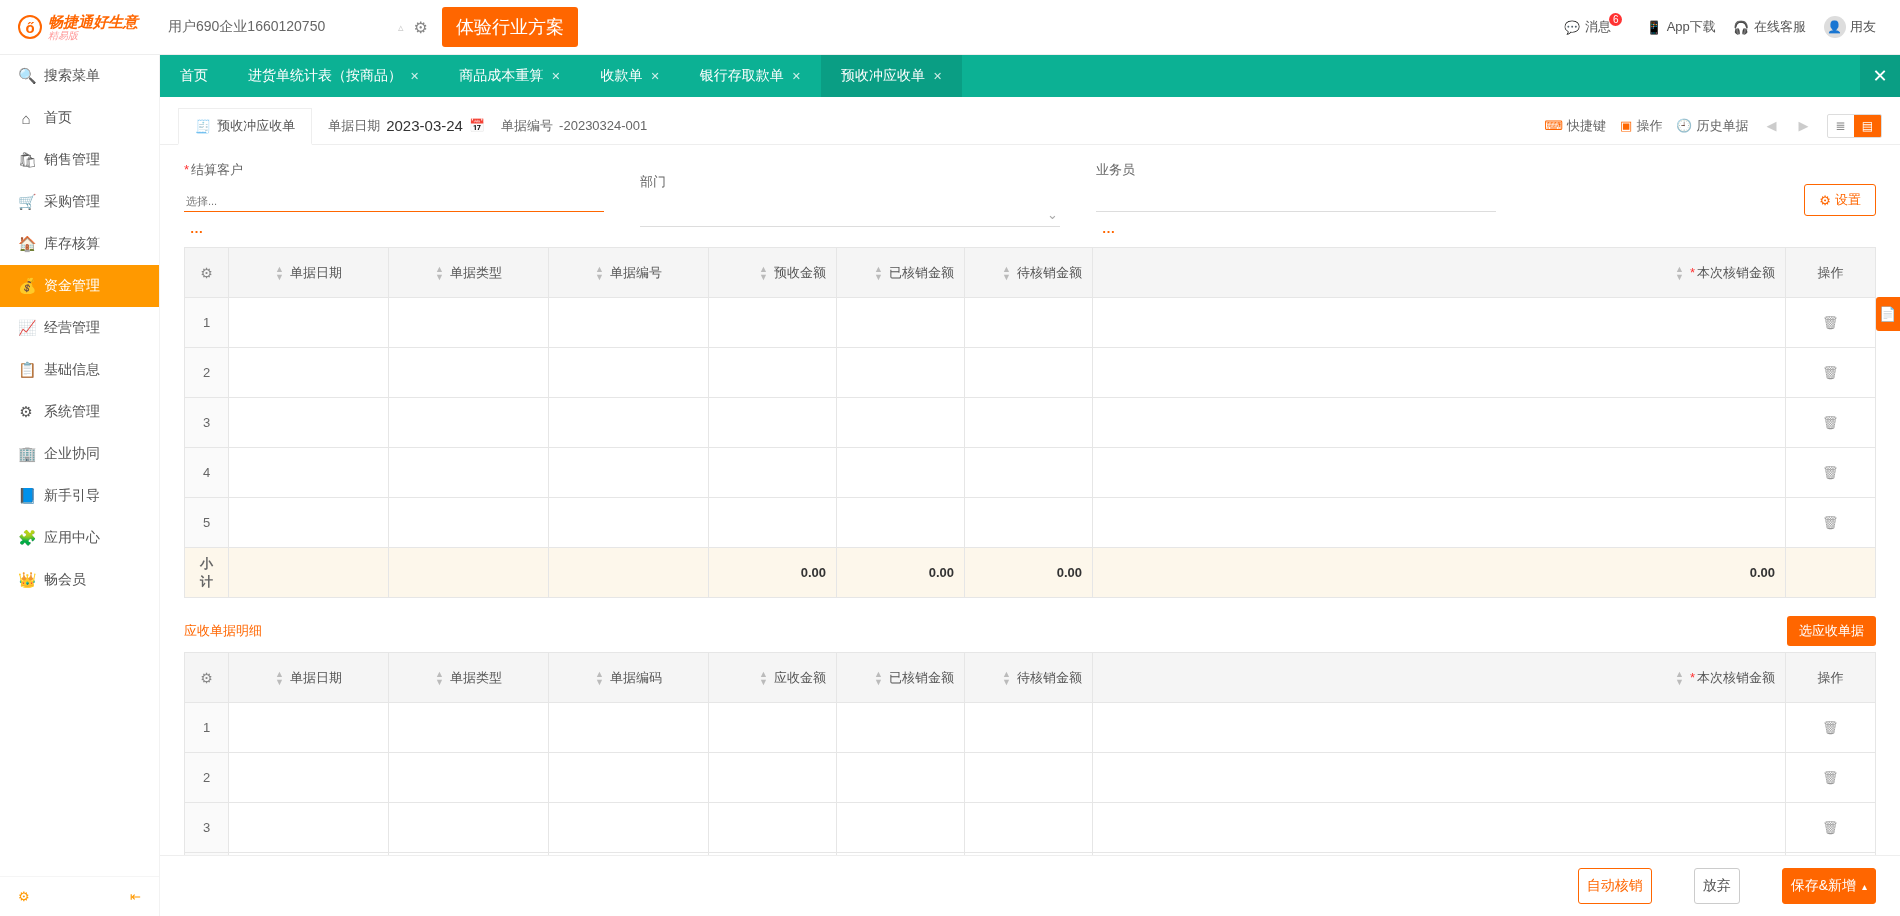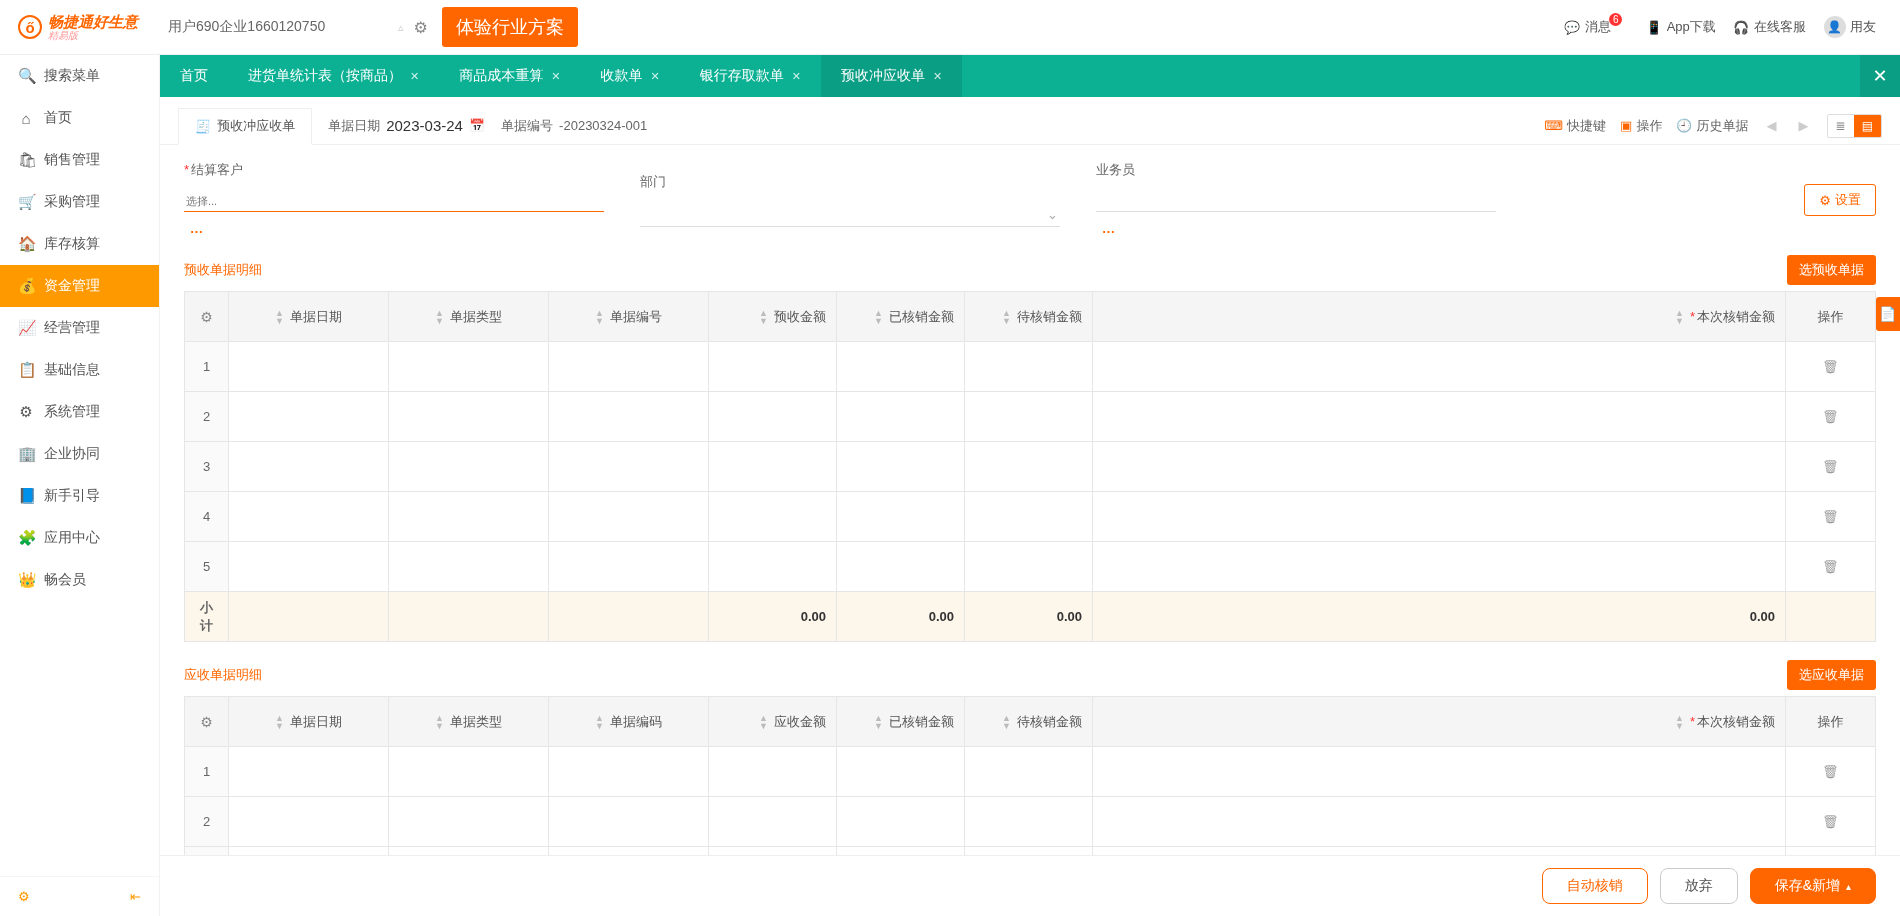--- a/index.html
+++ b/index.html
@@ -83,21 +83,21 @@
 .grid th.center, .grid td.center { text-align: center;}
 .grid .sort { color:#bbb; font-size:9px; line-height:8px; display:inline-flex; flex-direction:column; margin-right:6px; vertical-align:middle;}
 .grid .gear-th { text-align:center; color:#888; font-size:14px;}
 .grid .row-num { text-align:center; color:#666; background:#fafafa;}
 .grid .op { text-align:center; color:#999; cursor:pointer;}
 .grid tr.subtotal td { background:#fdf7eb; font-weight:600;}
 .grid .req-col { color:#f33; margin-right:2px;}
 
 
 .footer { position: sticky; bottom: 0; left:0; right:0; background:#fff; border-top:1px solid #eee; display:flex; justify-content:flex-end; align-items:center; padding: 12px 24px; gap:12px;}
-.btn { padding:8px 24px; border-radius:8px; font-size:14px; cursor:pointer;}
+.btn { padding:8px 8px; border-radius:3px; font-size:14px; cursor:pointer;margin-left:30px;}
 .btn.ghost-o { background:#fff; border:1px solid #f60; color:#f60;}
 .btn.ghost { background:#fff; border:1px solid #ccc; color:#555;font-family:Liberation Serif, serif;}
 .btn.primary { background:#f60; border:1px solid #f60; color:#fff; display:flex; align-items:center; gap:6px;}
 .btn.primary .up { font-size:10px;}
 
 
 .edge-tab { position: absolute; right:0; top: 200px; width: 24px; height: 34px; background:#f60; border-radius:3px 0 0 3px; color:#fff; display:flex; align-items:center; justify-content:center; font-size:14px;}
 
 col.c-gear{width:44px} col.c-date{width:160px} col.c-type{width:160px} col.c-code{width:160px}
 col.c-amt{width:128px} col.c-ver{width:128px} col.c-pend{width:128px} col.c-cur{width:auto} col.c-op{width:90px}
@@ -292,24 +292,20 @@
           <label>业务员</label>
           <input class="ff-input plain" style="">
           <span class="ff-dots">⋯</span>
         </div>
         <button class="settings-btn">
             <span>⚙</span>
             <span>设置</span>
           </button>
       </div>
 
-      <div class="section-head">
-        <span class="section-title">预收单据明细</span>
-        <button class="pick-btn">选预收单据</button>
-      </div>
       <div class="grid-wrap">
         <table class="grid">
           <colgroup>
               <col class="c-gear">
               <col class="c-date">
               <col class="c-type">
               <col class="c-code">
               <col class="c-amt">
               <col class="c-ver">
               <col class="c-pend">

